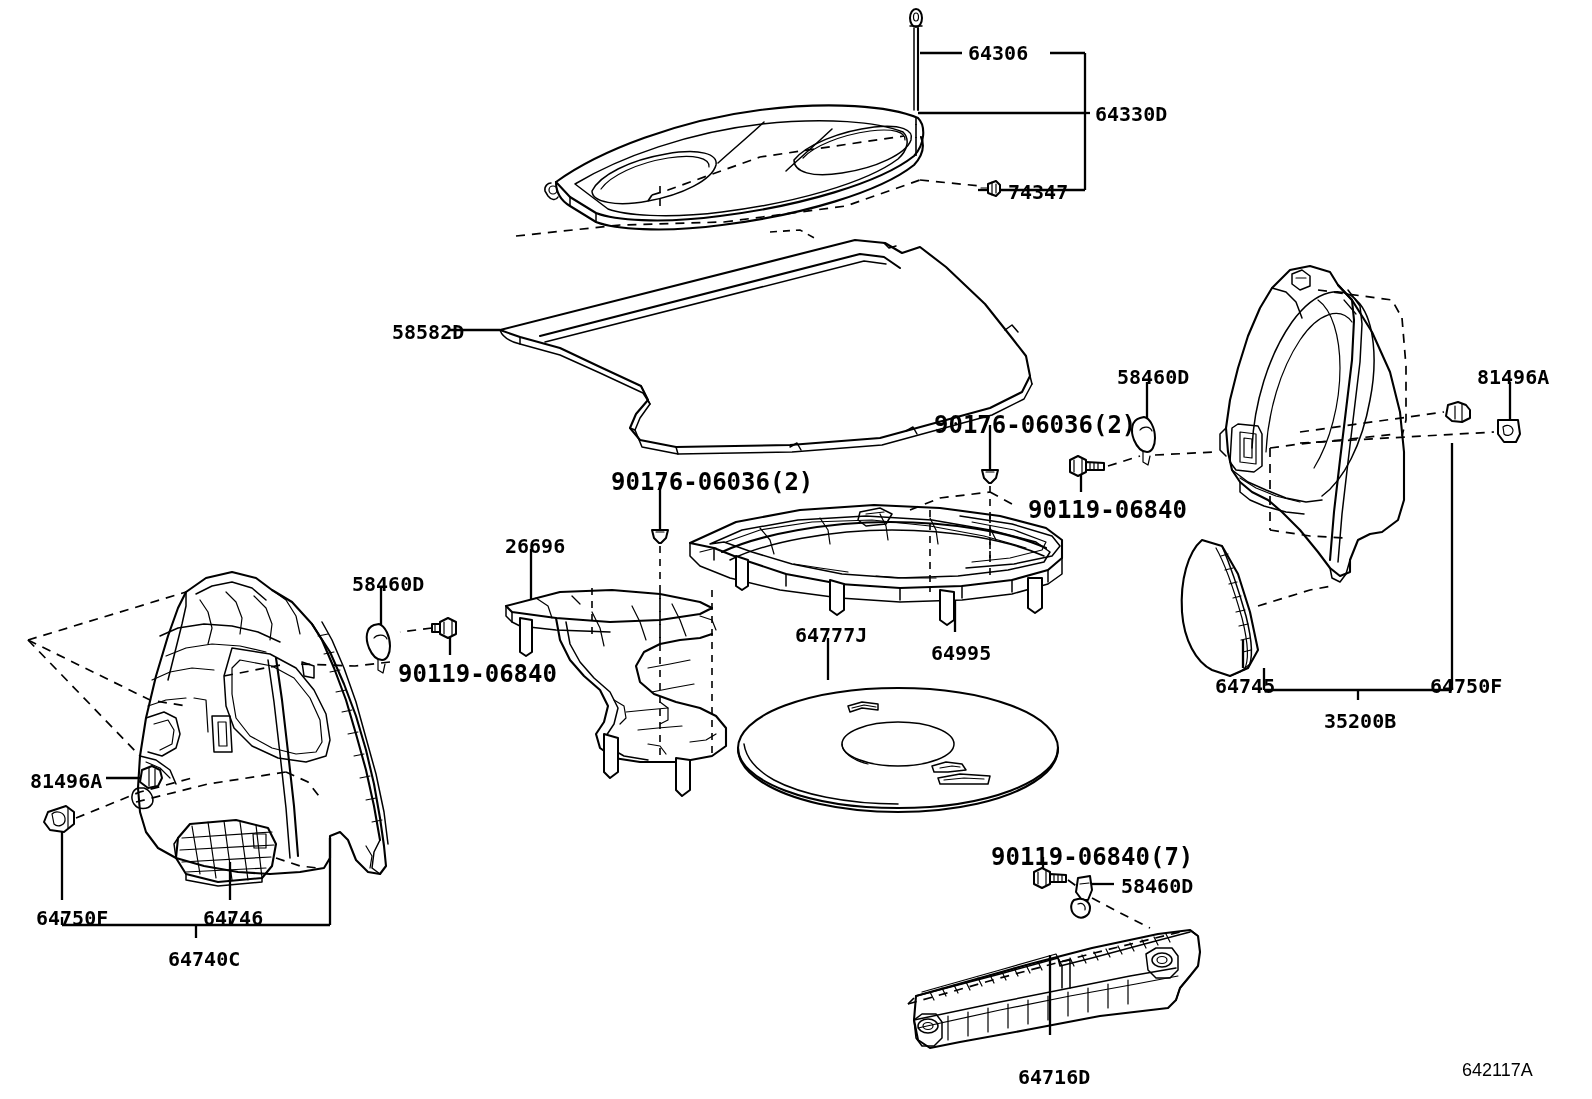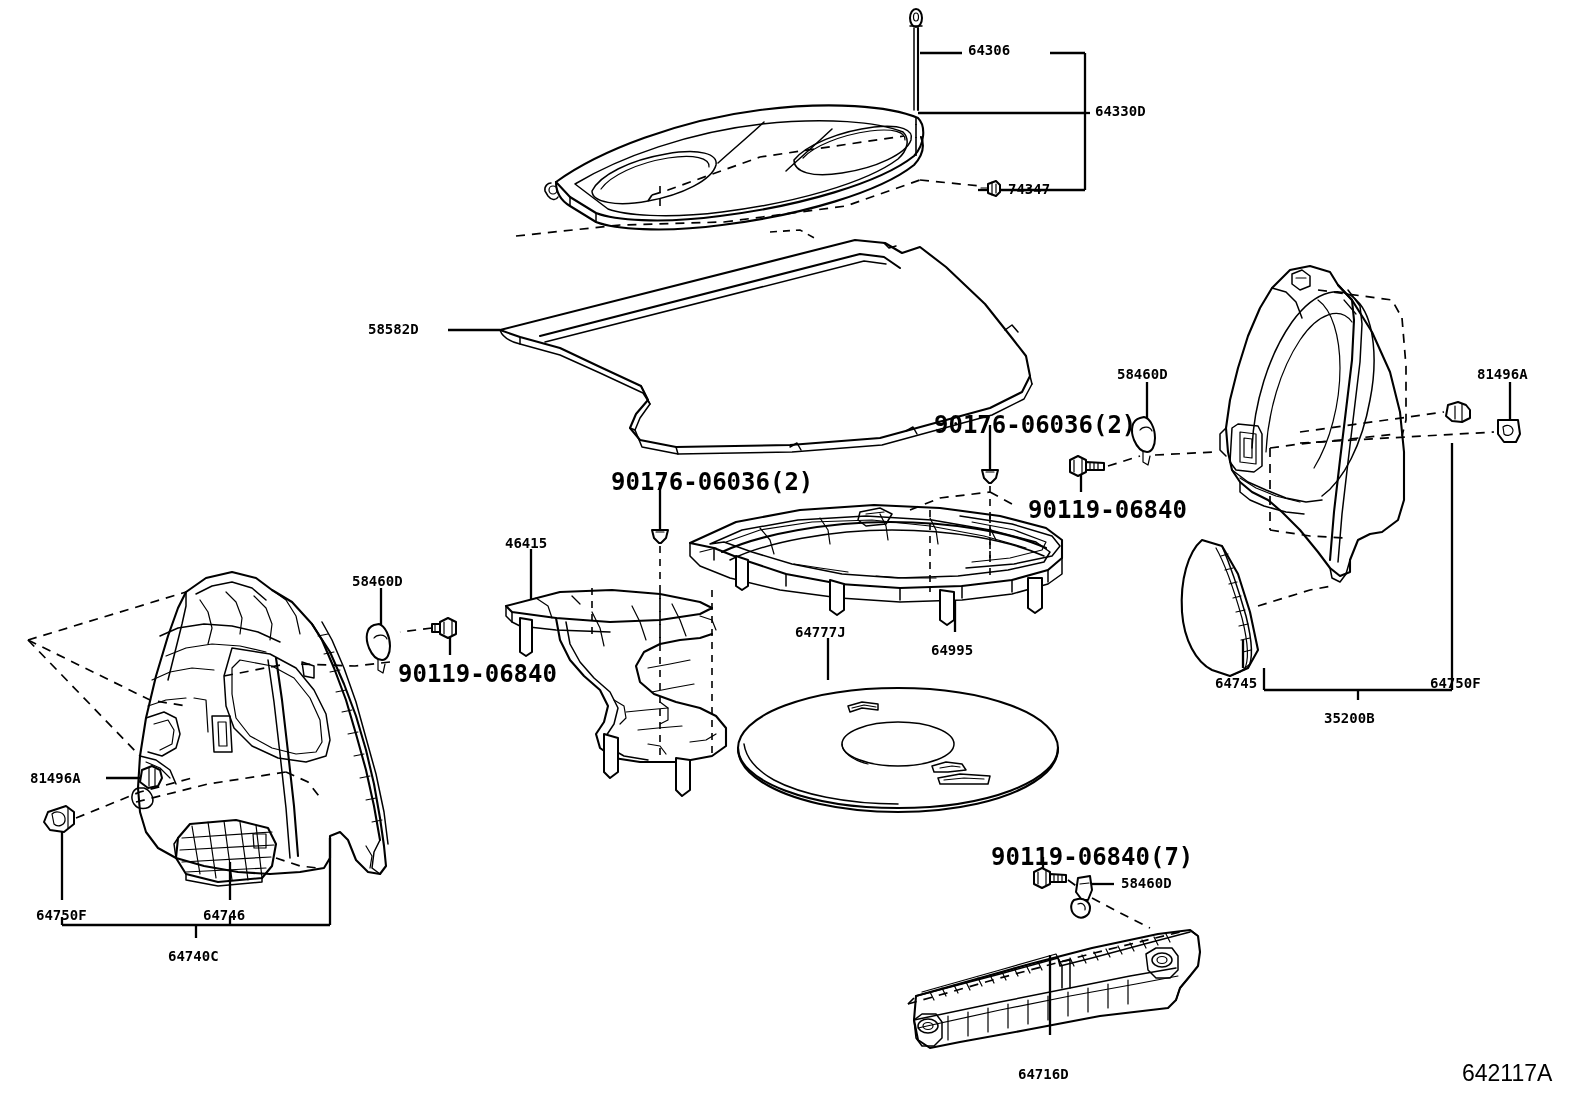--- a/index.html
+++ b/index.html
@@ -12,26 +12,26 @@
   .lbl{
     position:absolute;
     font-family:"DejaVu Sans Mono","Liberation Mono",monospace;
     font-weight:bold;
     color:#000;
     white-space:pre;
     letter-spacing:0px;
     line-height:1;
     user-select:none;
   }
-  .s22{font-size:14px;}
+  .s22{font-size:20px;}
   .s20{font-size:24px;}
   .diagid{
     position:absolute;
     font-family:"Liberation Sans",sans-serif;
-    font-size:23px;color:#000;font-weight:normal;
+    font-size:18px;color:#000;font-weight:normal;
   }
 </style>
 </head>
 <body>
 
 <div id="stage">
 
   <svg id="art" viewBox="0 0 1592 1099">
     <defs>
       <style>
@@ -647,27 +647,27 @@
       <path class="dsh" d="M908 1004 L1000 978 L1090 954 L1180 932"></path>
       <path class="dsh" d="M908 1004 L914 998"></path>
       <path class="dsh" d="M1190 930 L1198 936"></path>
     </g>
 
   </svg>
 
   <div class="lbl s22" style="left:968px;top:43px">64306</div>
   <div class="lbl s22" style="left:1095px;top:104px">64330D</div>
   <div class="lbl s22" style="left:1008px;top:182px">74347</div>
-  <div class="lbl s22" style="left:368px;top:322px">58582D</div>
+  <div class="lbl s22" style="left:392px;top:322px">58582D</div>
   <div class="lbl s22" style="left:1117px;top:367px">58460D</div>
   <div class="lbl s22" style="left:1477px;top:367px">81496A</div>
   <div class="lbl s20" style="left:934px;top:413px">90176-06036(2)</div>
   <div class="lbl s20" style="left:611px;top:470px">90176-06036(2)</div>
   <div class="lbl s20" style="left:1028px;top:498px">90119-06840</div>
-  <div class="lbl s22" style="left:505px;top:536px">46415</div>
+  <div class="lbl s22" style="left:505px;top:536px">26696</div>
   <div class="lbl s22" style="left:352px;top:574px">58460D</div>
   <div class="lbl s22" style="left:795px;top:625px">64777J</div>
   <div class="lbl s22" style="left:931px;top:643px">64995</div>
   <div class="lbl s20" style="left:398px;top:662px">90119-06840</div>
   <div class="lbl s22" style="left:1215px;top:676px">64745</div>
   <div class="lbl s22" style="left:1430px;top:676px">64750F</div>
   <div class="lbl s22" style="left:1324px;top:711px">35200B</div>
   <div class="lbl s22" style="left:30px;top:771px">81496A</div>
   <div class="lbl s20" style="left:991px;top:845px">90119-06840(7)</div>
   <div class="lbl s22" style="left:1121px;top:876px">58460D</div>

